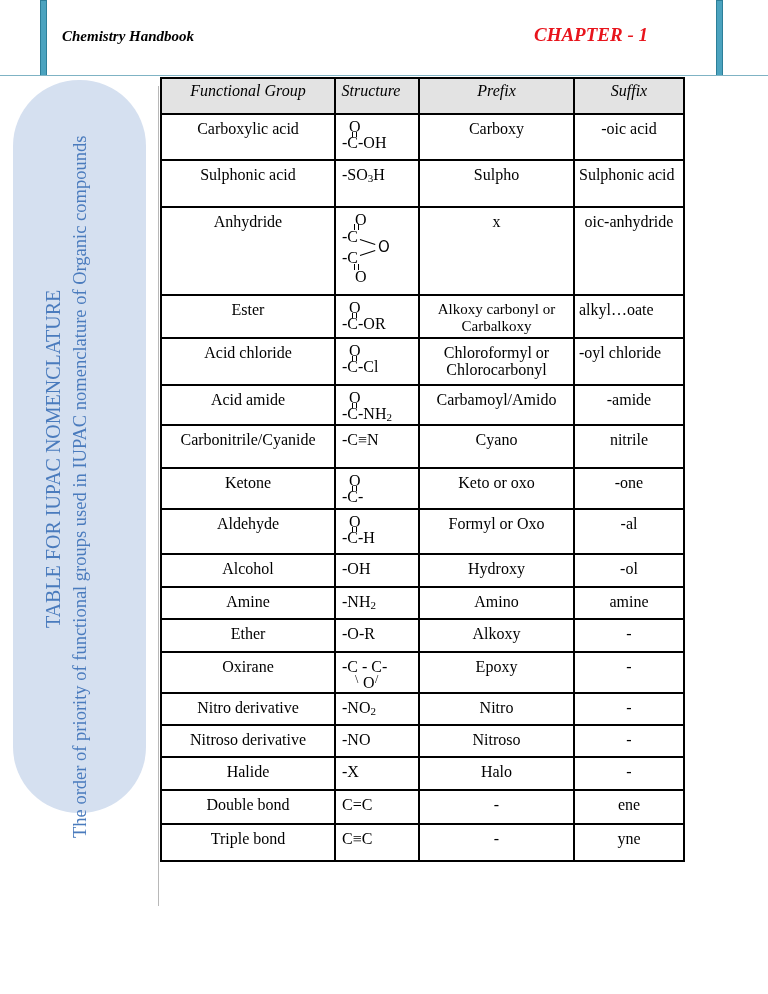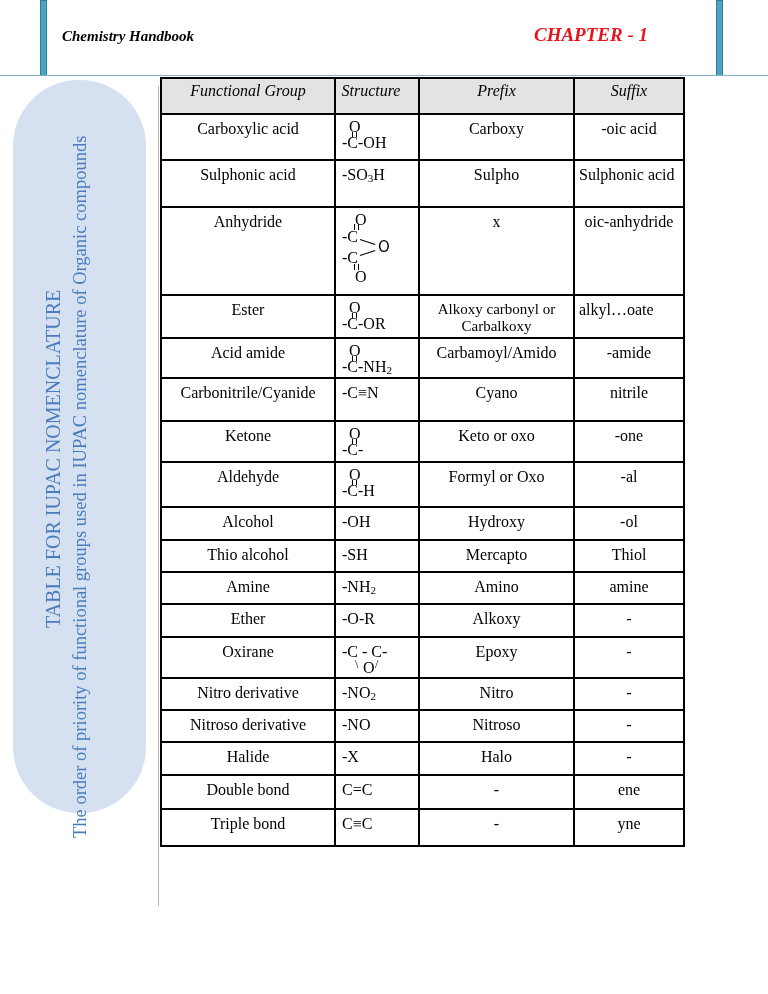--- a/index.html
+++ b/index.html
@@ -101,20 +101,28 @@
 
   <tr style="height:43px">
     <td class="c">Ester</td>
     <td class="struct">
       <span class="co"><span class="o">O</span><span class="dbl"></span><span class="base">-C-OR</span></span>
     </td>
     <td class="c" style="font-size:15px">Alkoxy carbonyl or Carbalkoxy</td>
     <td class="l" style="word-break:break-all">alkyl…oate</td>
   </tr>
 
+  <tr style="height:47px">
+    <td class="c">Acid chloride</td>
+    <td class="struct">
+      <span class="co"><span class="o">O</span><span class="dbl"></span><span class="base">-C-Cl</span></span>
+    </td>
+    <td class="c">Chloroformyl or Chlorocarbonyl</td>
+    <td class="l">-oyl chloride</td>
+  </tr>
 
   <tr style="height:40px">
     <td class="c">Acid amide</td>
     <td class="struct">
       <span class="co"><span class="o">O</span><span class="dbl"></span><span class="base"><span>-C-NH</span><sub>2</sub></span></span>
     </td>
     <td class="c" style="word-break:break-all">Carbamoyl/Amido</td>
     <td class="c">-amide</td>
   </tr>
 
@@ -143,26 +151,20 @@
     <td class="c">-al</td>
   </tr>
 
   <tr style="height:33px">
     <td class="c">Alcohol</td>
     <td class="struct">-OH</td>
     <td class="c">Hydroxy</td>
     <td class="c">-ol</td>
   </tr>
 
-  <tr style="height:32px">
-    <td class="c">Thio alcohol</td>
-    <td class="struct">-SH</td>
-    <td class="c">Mercapto</td>
-    <td class="c">Thiol</td>
-  </tr>
 
   <tr style="height:32px">
     <td class="c">Amine</td>
     <td class="struct"><span>-NH</span><sub>2</sub></td>
     <td class="c">Amino</td>
     <td class="c">amine</td>
   </tr>
 
   <tr style="height:33px">
     <td class="c">Ether</td>

